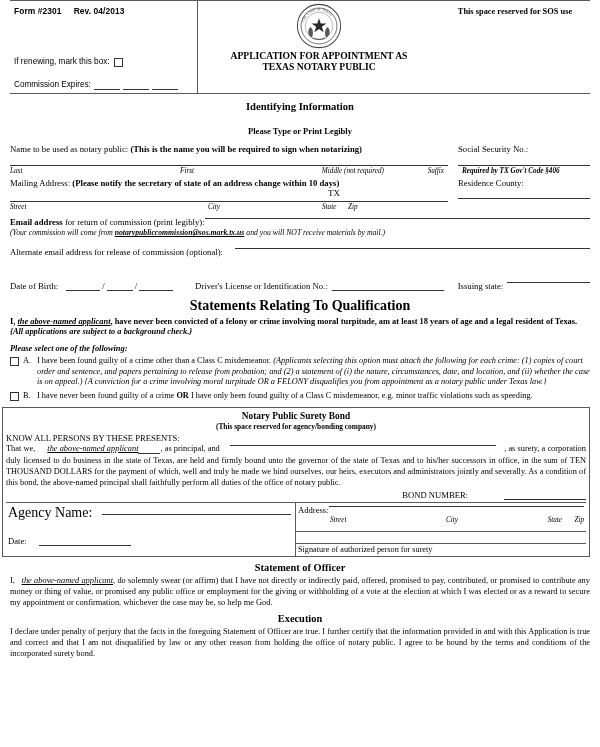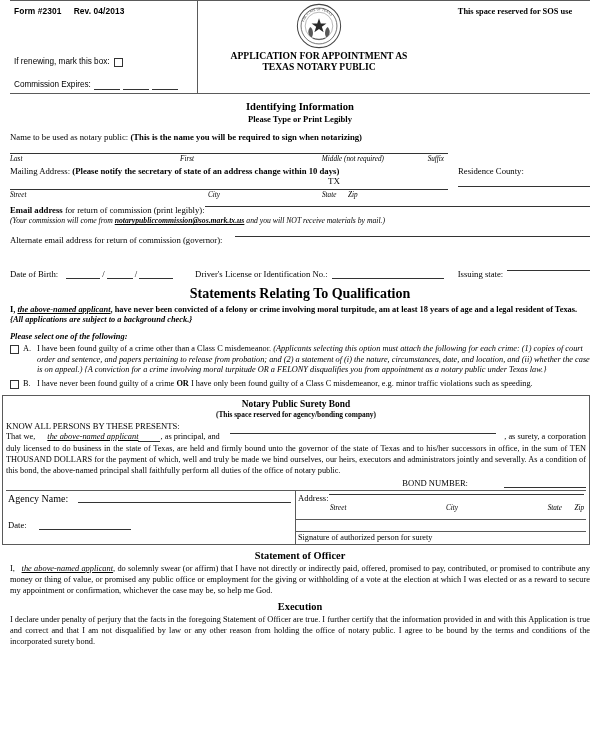--- a/index.html
+++ b/index.html
@@ -120,21 +120,21 @@
   .sec-title {
     text-align: center;
     font-weight: bold;
     font-size: 10.6px;
     margin-top: 7px;
   }
   .sec-sub {
     text-align: center;
     font-weight: bold;
     font-size: 8.6px;
-    margin-top: 0;
+    margin-top: 12px;
   }
 
   .row { display: flex; align-items: flex-start; }
   .fill { flex: 1; border-bottom: 1px solid #333; height: 1px; }
   .lbl { white-space: nowrap; }
 
   .two-col { display: flex; margin-top: 8px; }
   .col-l { width: 438px; position: relative; }
   .col-r { flex: 1; position: relative; padding-left: 10px; }
 
@@ -330,20 +330,25 @@
           <span>Name to be used as notary public: </span><span class="b">(This is the name you will be required to sign when notarizing)</span>
         </div>
         <div class="ul-line" style="margin-top:11px;"></div>
         <div class="captions">
           <span style="width:170px;">Last</span>
           <span style="width:120px;">First</span>
           <span style="width:84px;text-align:right;">Middle (not required)</span>
           <span style="flex:1;text-align:right;padding-right:4px;">Suffix</span>
         </div>
       </div>
+      <div class="col-r">
+        <div style="font-size:8.7px;">Social Security No.:</div>
+        <div class="ul-line" style="margin-top:11px;"></div>
+        <div class="bi" style="font-size:7.2px;margin-top:1px;padding-left:4px;">Required by TX Gov't Code §406</div>
+      </div>
     </div>
 
     <div class="two-col" style="margin-top:3px;">
       <div class="col-l">
         <div style="font-size:8.7px;">
           <span>Mailing Address: </span><span class="b">(Please notify the secretary of state of an address change within 10 days)</span>
         </div>
         <div style="position:relative;height:13px;">
           <div style="position:absolute;left:318px;top:-1px;font-size:9px;">TX</div>
           <div class="ul-line" style="position:absolute;left:0;right:0;bottom:0;"></div>
@@ -365,21 +370,21 @@
       <div class="row">
         <span class="lbl" style="font-size:8.7px;"><span class="b">Email address</span><span> for return of commission (print legibly):</span></span>
         <span class="fill"></span>
       </div>
       <div class="i" style="font-size:7.7px;margin-top:1px;">
         <span>(Your commission will come from </span><span class="b u">notarypubliccommission@sos.mark.tx.us</span><span> and you will NOT receive materials by mail.)</span>
       </div>
     </div>
 
     <div class="row" style="margin-top:10px;">
-      <span class="lbl" style="font-size:8.7px;">Alternate email address for return of commission (governor):</span>
+      <span class="lbl" style="font-size:8.7px;">Alternate email address for release of commission (optional):</span>
       <span style="width:12px;"></span>
       <span class="fill"></span>
     </div>
 
     <div class="row" style="margin-top:23px;font-size:8.7px;">
       <span class="lbl">Date of Birth:</span>
       <span class="inline-blank" style="width:34px;margin-left:8px;"></span>
       <span style="padding:0 2px;">/</span>
       <span class="inline-blank" style="width:26px;"></span>
       <span style="padding:0 2px;">/</span>
@@ -430,21 +435,21 @@
 
     <div class="bond-body">duly licensed to do business in the state of Texas, are held and firmly bound unto the governor of the state of Texas and to his/her successors in office, in the sum of TEN THOUSAND DOLLARS for the payment of which, well and truly be made we bind ourselves, our heirs, executors and administrators jointly and severally.  As a condition of this bond, the above-named principal shall faithfully perform all duties of the office of notary public.</div>
 
     <div class="row" style="font-size:8.6px;margin-top:1px;justify-content:flex-end;">
       <span class="lbl">BOND NUMBER:</span>
       <span class="inline-blank" style="width:82px;margin-left:36px;"></span>
     </div>
 
     <div class="bond-grid">
       <div class="bg-left">
-        <div class="row" style="font-size:10px;">
+        <div class="row" style="font-size:14px;">
           <span class="lbl">Agency Name:</span>
           <span class="inline-blank" style="flex:1;margin-left:10px;"></span>
         </div>
         <div class="row" style="font-size:8.6px;margin-top:15px;">
           <span class="lbl">Date:</span>
           <span class="inline-blank" style="width:92px;margin-left:12px;"></span>
         </div>
       </div>
       <div class="bg-right">
         <div class="bg-r-top">

